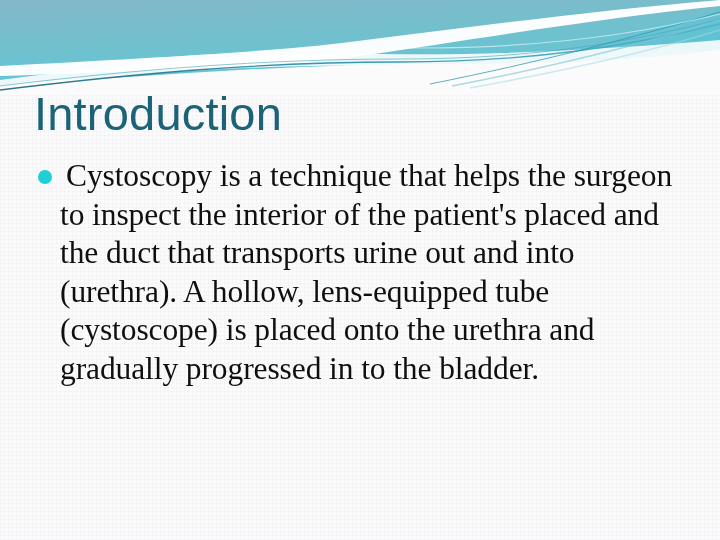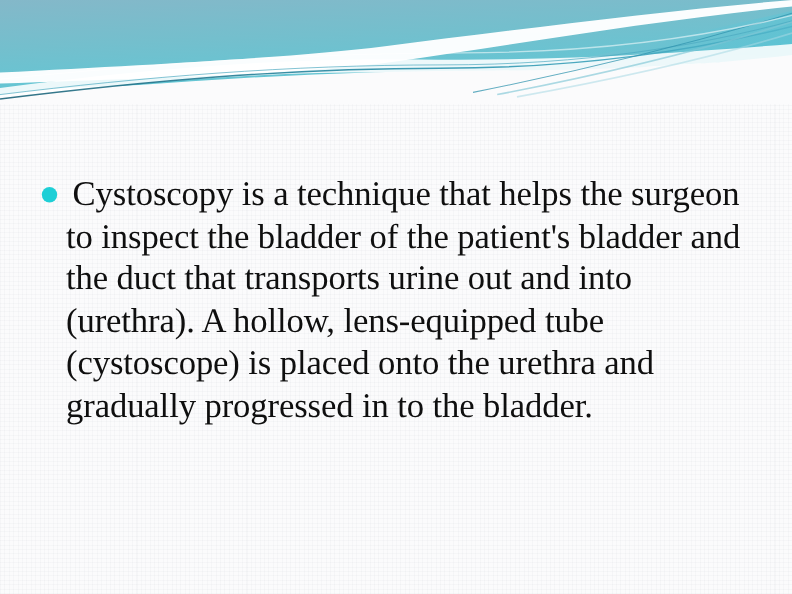--- a/index.html
+++ b/index.html
@@ -129,21 +129,24 @@
 
     <path d="M430,84 C540,62 640,36 720,12" fill="none" stroke="#2f93ae" stroke-width="1" opacity="0.75"></path>
     <path d="M452,86 C556,66 650,42 720,20" fill="none" stroke="#7fc6d6" stroke-width="1.4" opacity="0.65"></path>
     <path d="M470,88 C570,70 655,50 720,30" fill="none" stroke="#a8d8e3" stroke-width="1.6" opacity="0.55"></path>
 
     <path d="M0,72 C140,58 280,48 420,48 C540,48 640,34 720,14" fill="none" stroke="#ffffff" stroke-width="1.2" opacity="0.55"></path>
   </svg>
 
   <div class="slide-texture"></div>
 
+  <div class="title-block">
+    <h1 class="slide-title">Introduction</h1>
+  </div>
 
   <div class="body-block">
     <div class="bullet-row">
       <span class="bullet-dot"></span>
-      <span class="bullet-text">Cystoscopy is a technique that helps the surgeon to inspect the bladder of the patient's bladder and the duct that transports urine out and into (urethra). A hollow, lens-equipped tube (cystoscope) is placed onto the urethra and gradually progressed in to the bladder.</span>
+      <span class="bullet-text">Cystoscopy is a technique that helps the surgeon to inspect the interior of the patient's placed and the duct that transports urine out and into (urethra). A hollow, lens-equipped tube (cystoscope) is placed onto the urethra and gradually progressed in to the bladder.</span>
     </div>
   </div>
 
 </div>
 
 </body></html>

